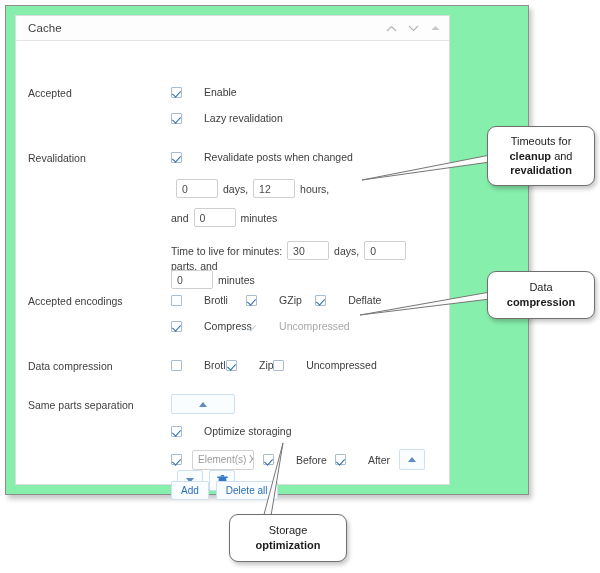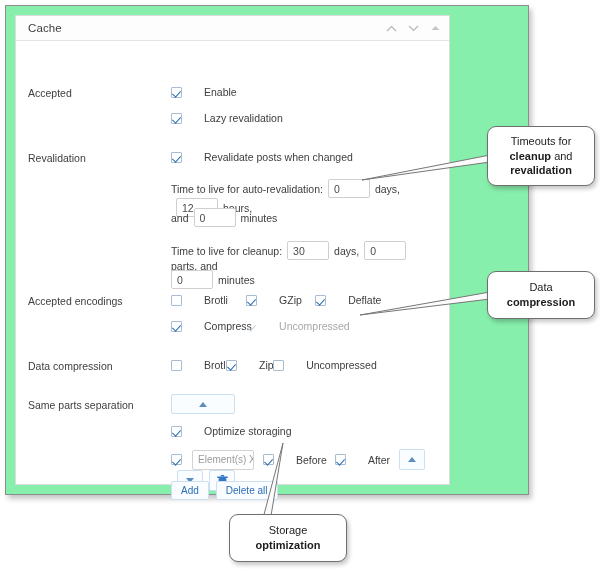--- a/index.html
+++ b/index.html
@@ -138,34 +138,33 @@
 
       <div class="sect-label" style="top:111px;">Revalidation</div>
       <div class="fieldcol" style="top:109px;text-align:center;">
         <label class="cb">
           <span class="box checked"></span>
           <span class="lbl">Revalidate posts when changed</span>
         </label>
       </div>
 
       <div class="fieldcol inline" style="top:138px;width:275px;">
-        <span class="t">Time to live for auto-revalidation:</span>
         <input class="num" value="0" style="">
         <span class="t">days,</span>
         <input class="num" value="12" style="">
         <span class="t">hours,</span>
       </div>
       <div class="fieldcol inline" style="top:167px;width:275px;">
         <span class="t">and</span>
         <input class="num" value="0" style="">
         <span class="t">minutes</span>
       </div>
 
       <div class="fieldcol inline" style="top:200px;width:280px;">
-        <span class="t">Time to live for cleanup:</span>
+        <span class="t">Time to live for minutes:</span>
         <input class="num" value="30" style="">
         <span class="t">days,</span>
         <input class="num" value="0" style="">
         <span class="t">parts, and</span>
       </div>
       <div class="fieldcol inline" style="top:229px;width:275px;margin-left:0;">
         <input class="num" style="margin-left: 0px;" value="0">
         <span class="t">minutes</span>
       </div>
 

